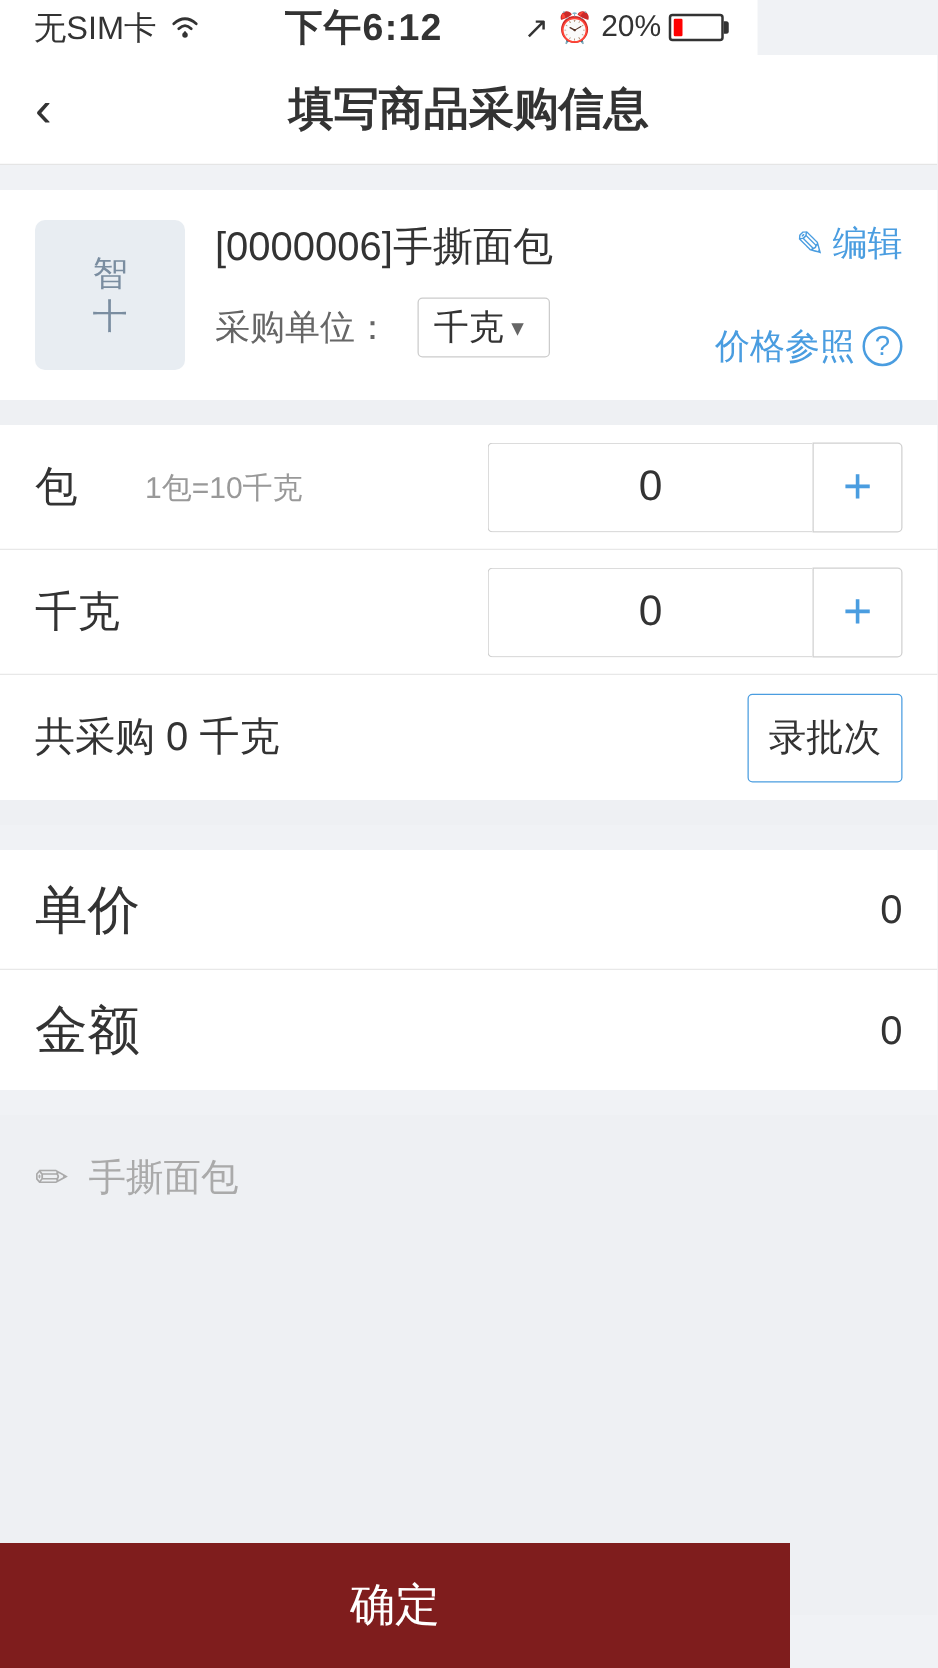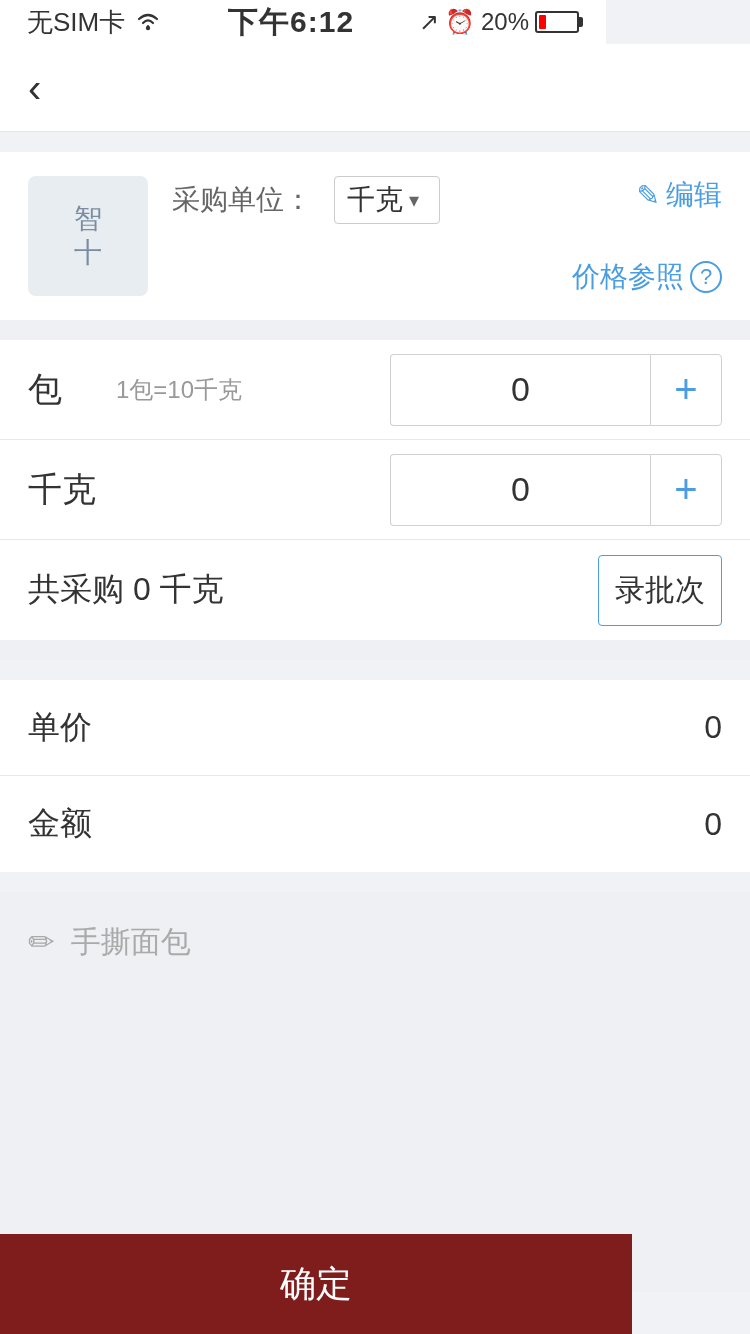--- a/index.html
+++ b/index.html
@@ -284,21 +284,21 @@
       align-items: center;
       justify-content: space-between;
       padding: 0 28px;
       height: 96px;
       border-bottom: 1px solid #e8e8e8;
     }
     .price-row:last-child {
       border-bottom: none;
     }
     .price-label {
-      font-size: 32px;
+      font-size: 42px;
       color: #333;
     }
     .price-value {
       font-size: 32px;
       color: #333;
     }
 
     
     .notes-section {
       background: #eef0f3;
@@ -369,32 +369,34 @@
     <span class="battery-icon">
       <span class="battery-body">
         <span class="battery-fill"></span>
       </span>
     </span>
   </div>
 </div>
 
 <div class="nav-bar">
   <span class="nav-back">‹</span>
+  <span class="nav-title">填写商品采购信息</span>
 </div>
 
 <div class="main-content">
 
   <div class="product-card">
     <div class="product-image">
       <div class="product-image-logo">
         <div>智</div>
         <div>十</div>
       </div>
     </div>
     <div class="product-info">
+      <div class="product-name">[0000006]手撕面包</div>
       <div class="product-unit-row">
         <span>采购单位：</span>
         <span class="unit-dropdown">
           <span>千克</span>
           <span class="unit-dropdown-arrow">▾</span>
         </span>
       </div>
     </div>
     <div class="product-edit">
       <span>✎</span>

